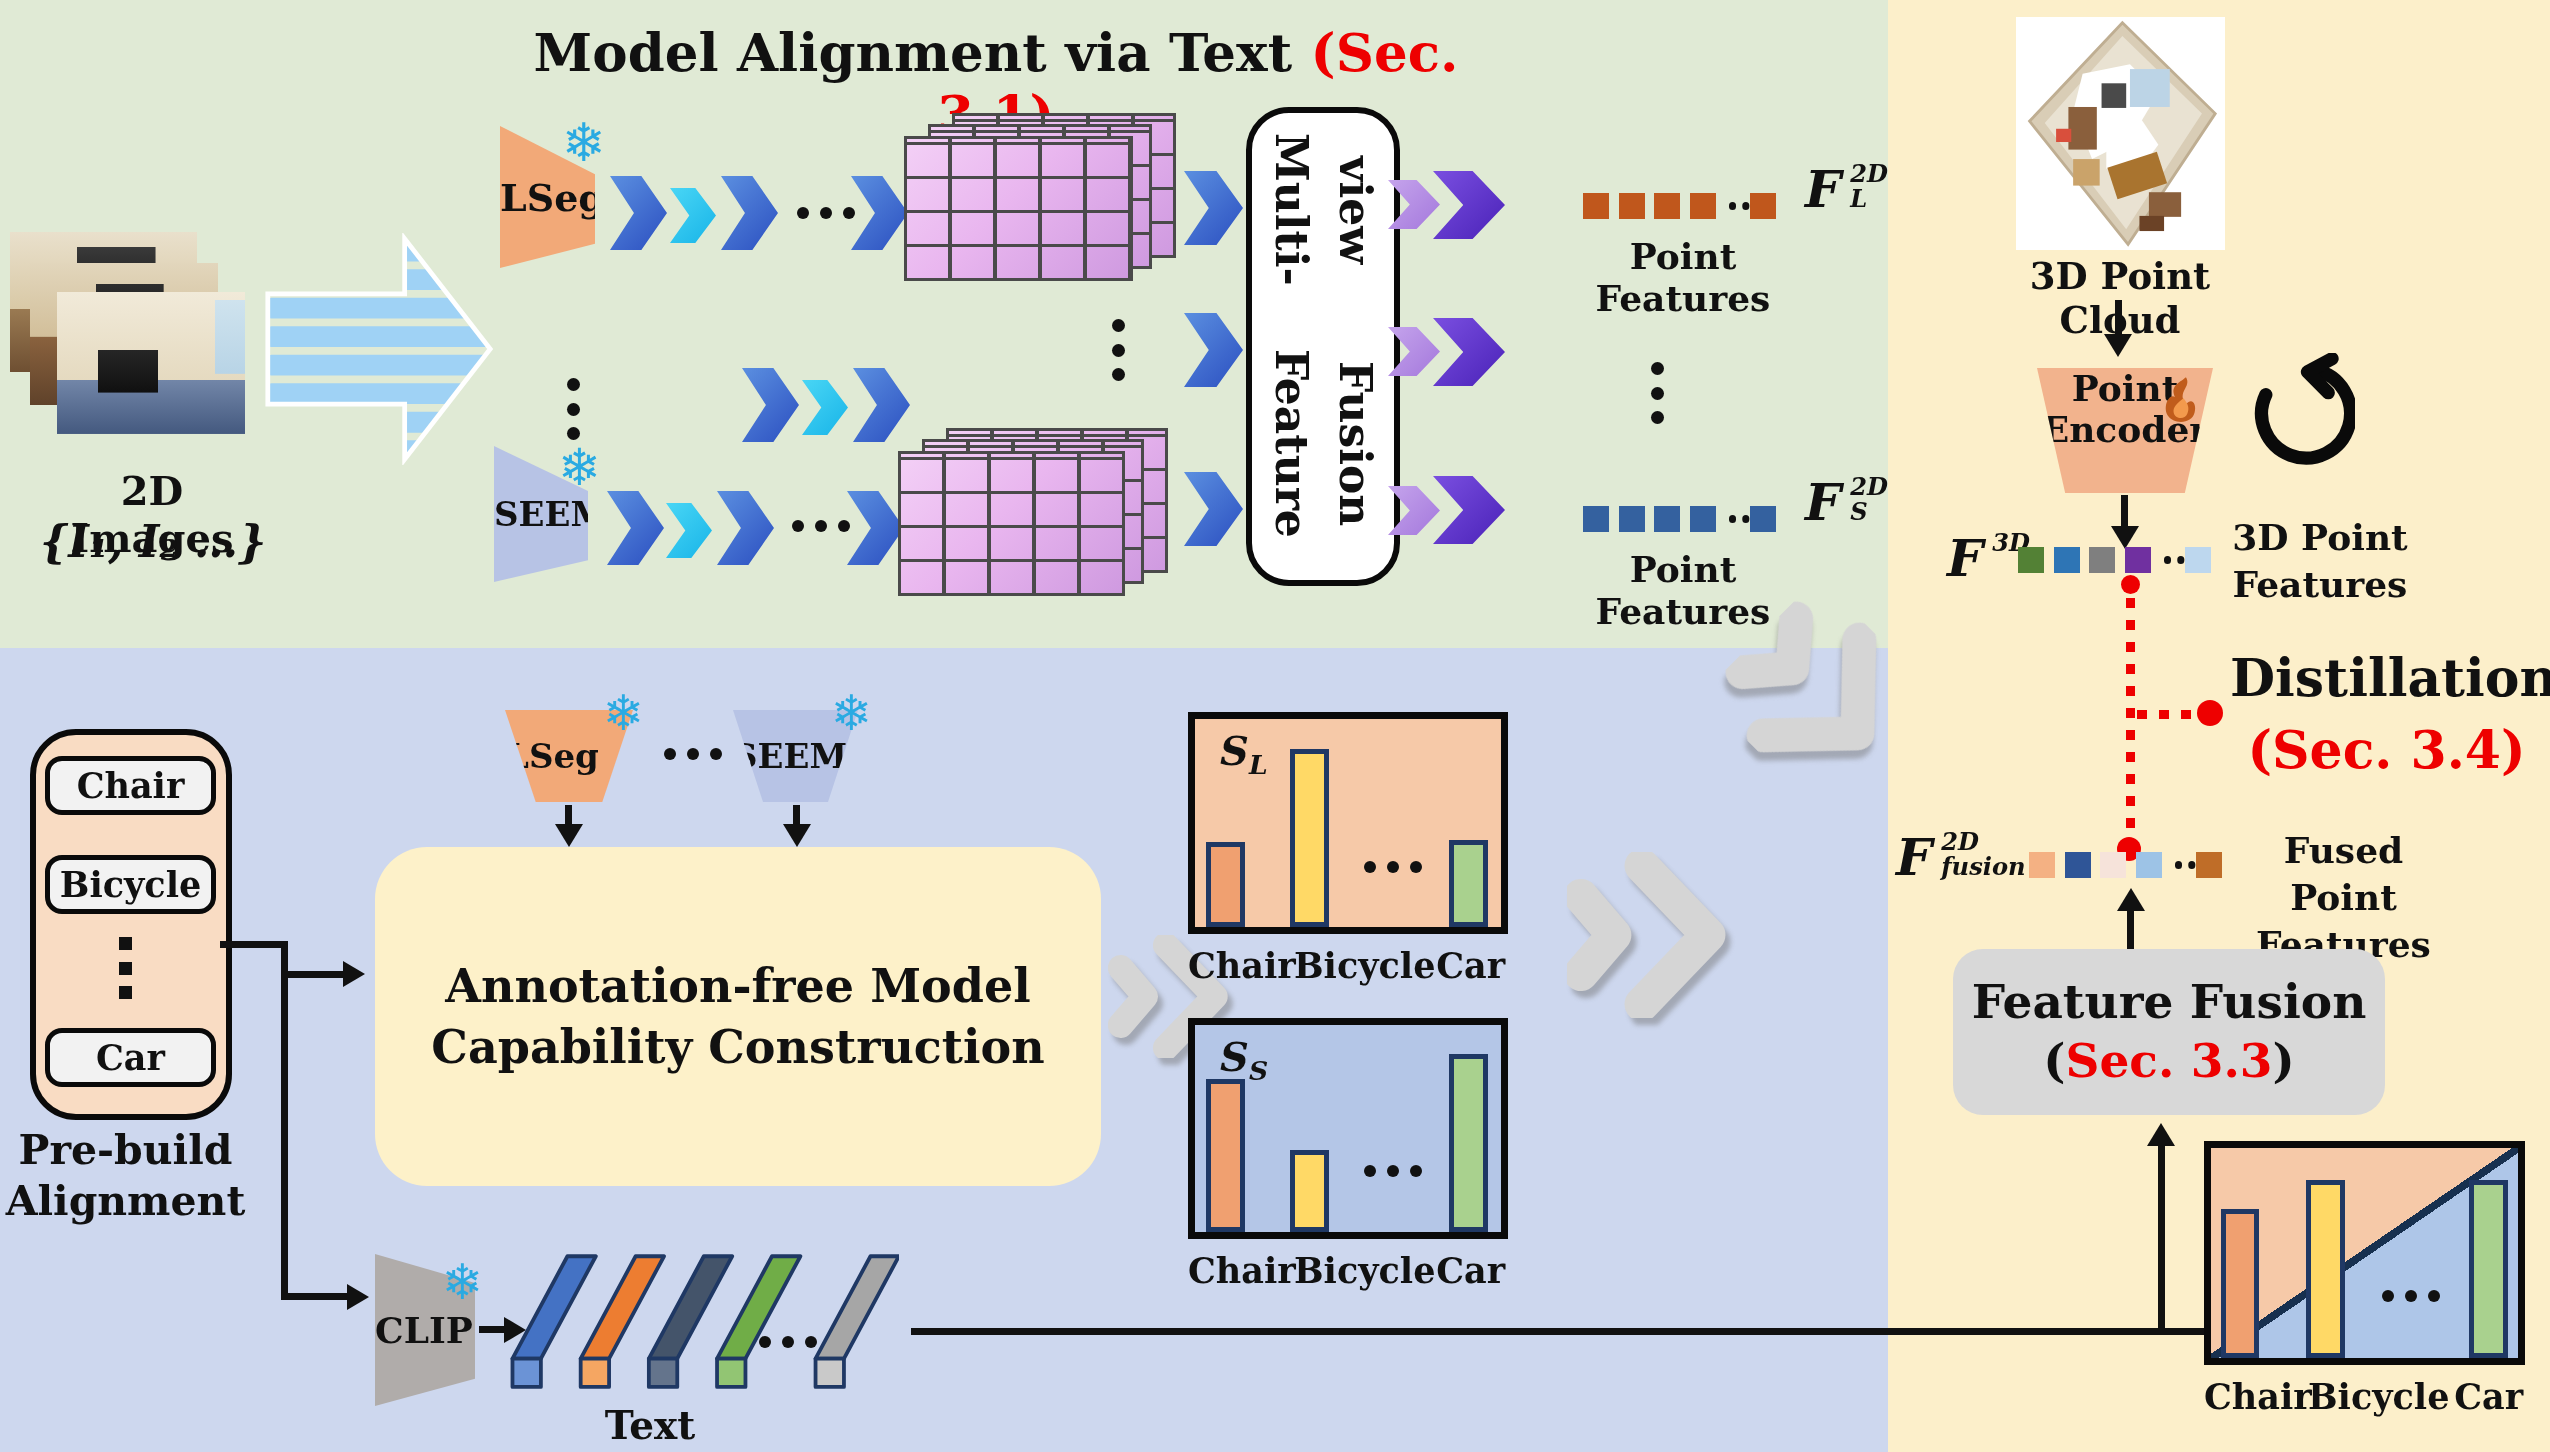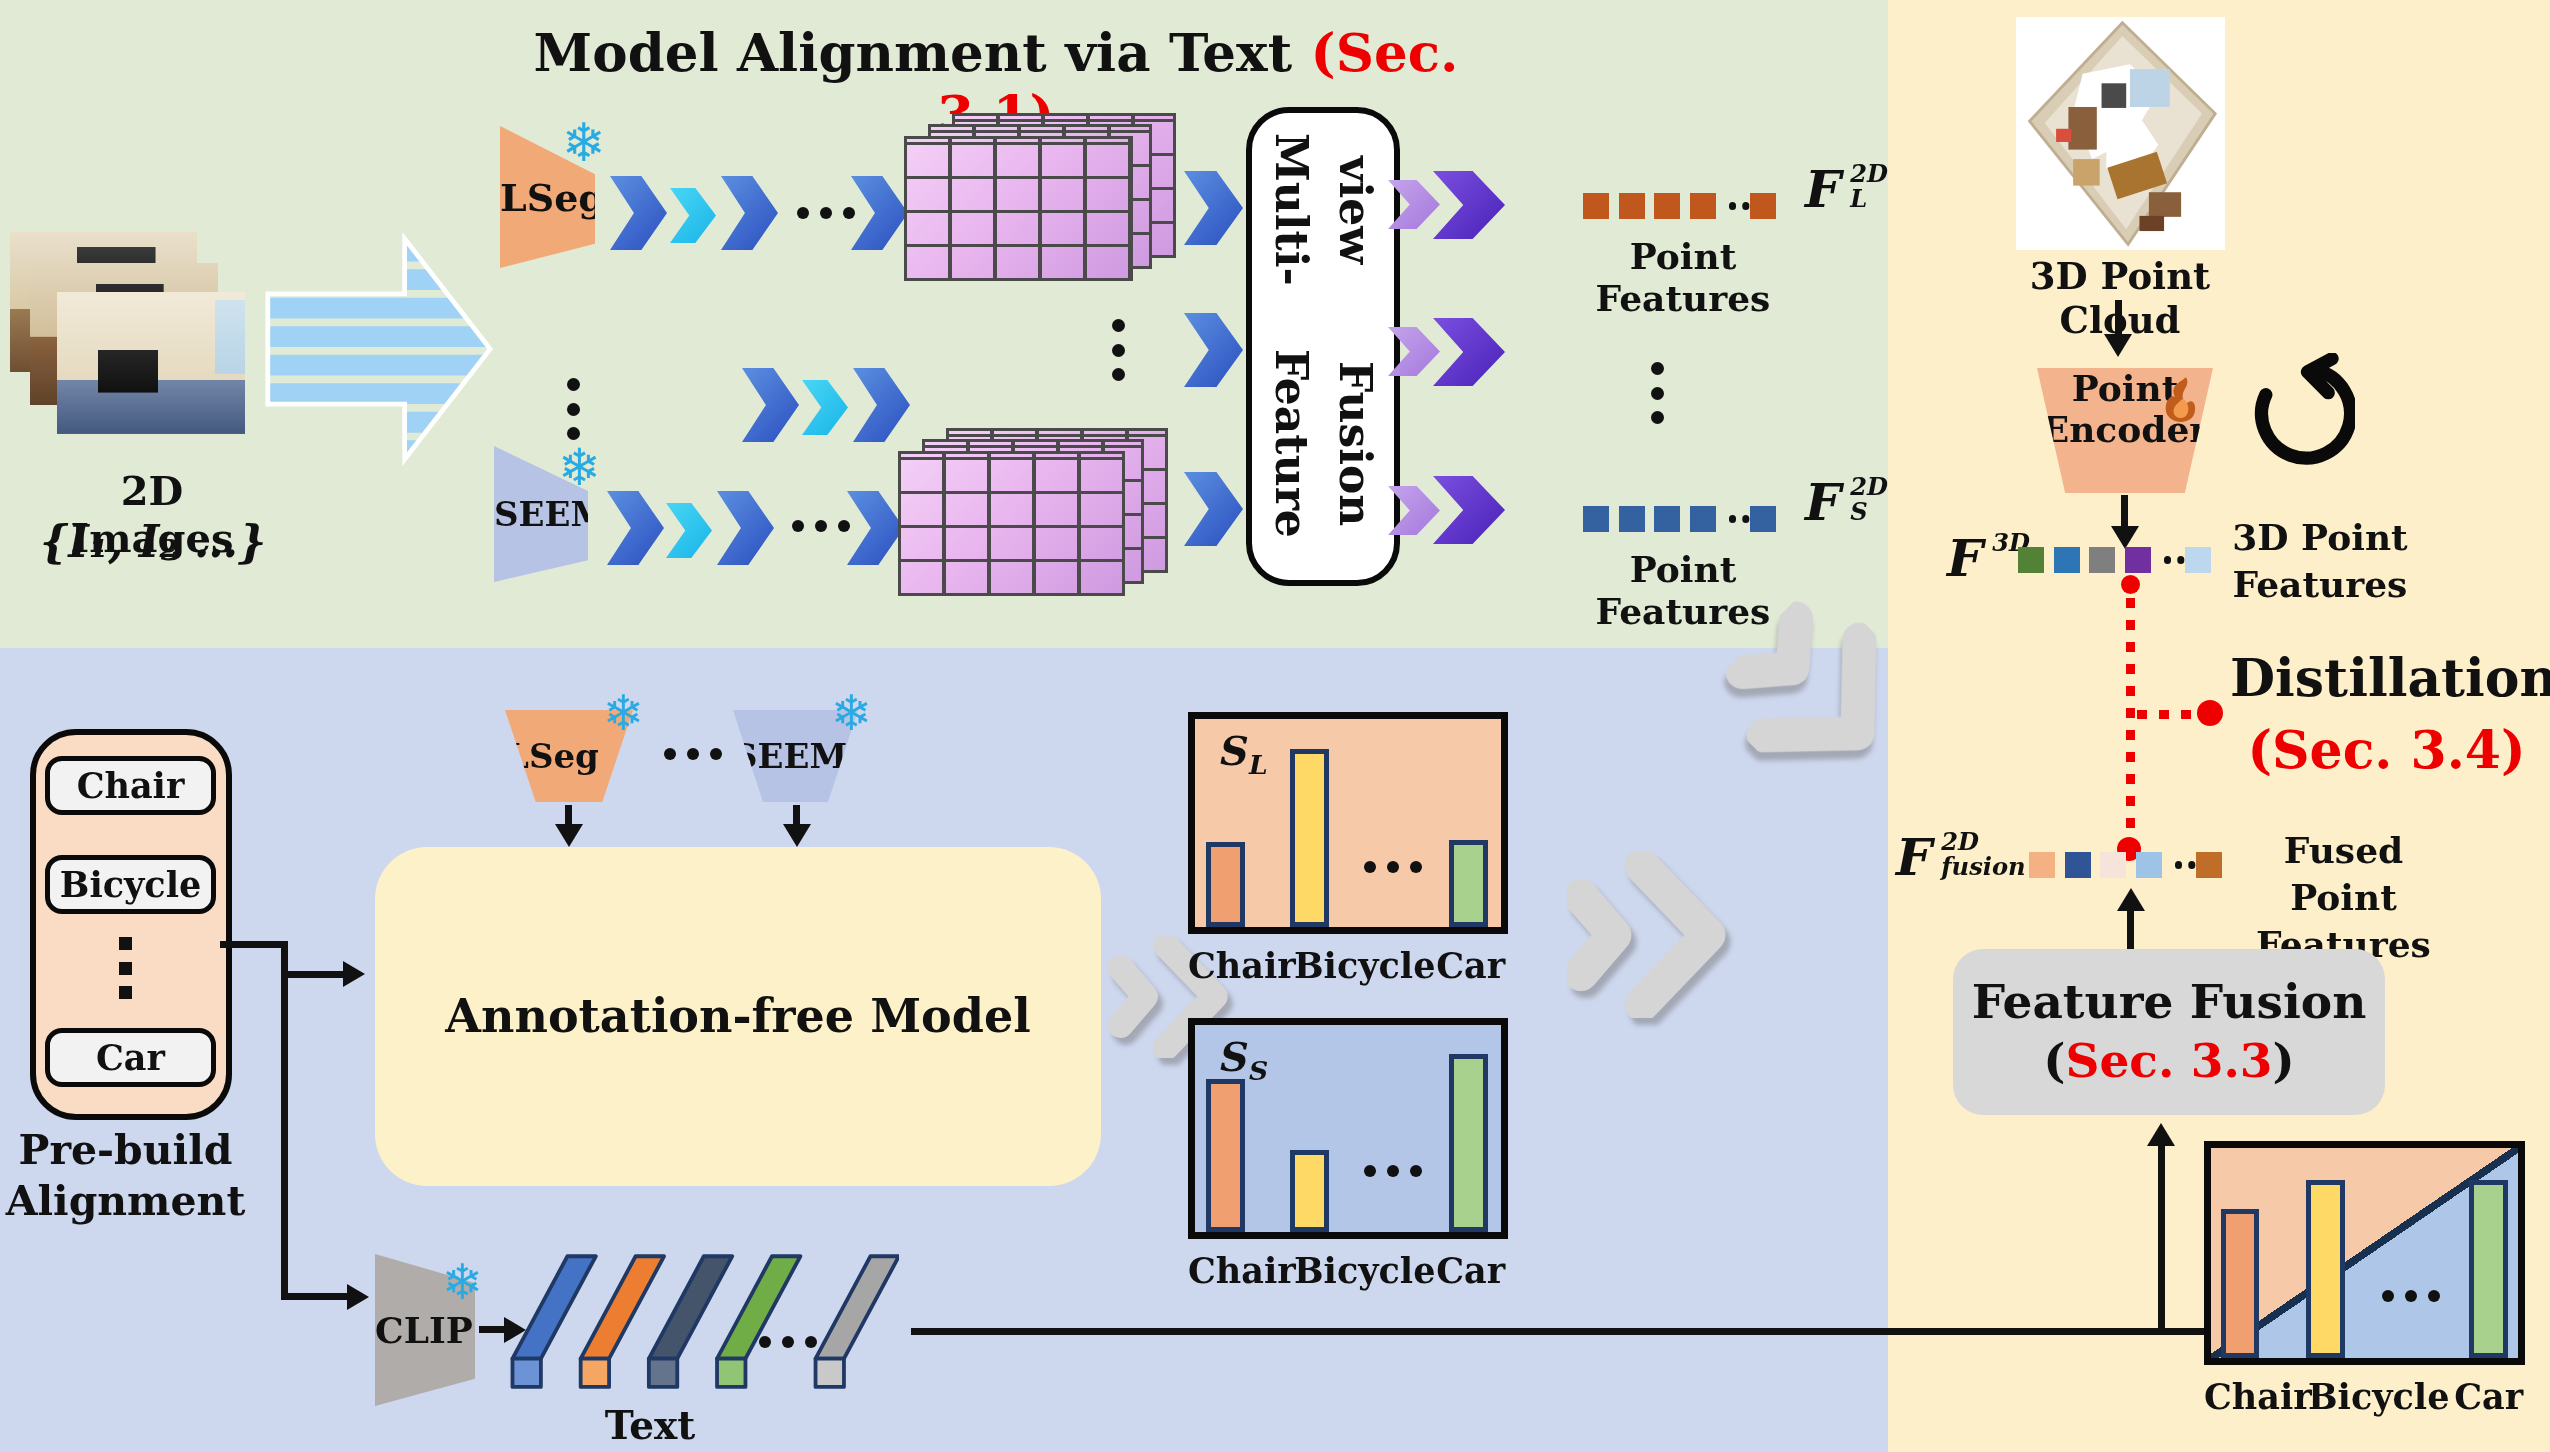--- a/index.html
+++ b/index.html
@@ -355,20 +355,21 @@
 </div>
 <div class="snow" style="left:831px;top:685px;font-size:49px;">❄</div>
 <div class="line-v" style="left:565px;top:805px;height:21px;"></div>
 <div class="tri-down" style="left:555px;top:824px;"></div>
 <div class="line-v" style="left:793px;top:805px;height:21px;"></div>
 <div class="tri-down" style="left:783px;top:824px;"></div>
 
 <div class="abs ctr" style="left:375px;top:847px;width:726px;height:339px;background:var(--annotation-yellow,#fdf1c9);border-radius:52px;
             display:flex;flex-direction:column;justify-content:center;line-height:1.32;">
   <div style="font-size:46px;font-weight:bold;">Annotation-free Model</div>
+  <div style="font-size:46px;font-weight:bold;">Capability Construction</div>
 </div>
 
 <svg class="abs grayarrow" style="left:1108px;top:935px;" width="138" height="123" viewBox="0 0 130 120">
   <path d="M10 32 L34 60 L10 88" fill="none" stroke="#d5d5d5" stroke-width="25" stroke-linecap="round" stroke-linejoin="round"></path>
   <path d="M54 10 L102 60 L54 110" fill="none" stroke="#d5d5d5" stroke-width="25" stroke-linecap="round" stroke-linejoin="round"></path>
 </svg>
 <svg class="abs grayarrow" style="left:1567px;top:852px;" width="180" height="166" viewBox="0 0 130 120">
   <path d="M10 32 L34 60 L10 88" fill="none" stroke="#d5d5d5" stroke-width="25" stroke-linecap="round" stroke-linejoin="round"></path>
   <path d="M54 10 L102 60 L54 110" fill="none" stroke="#d5d5d5" stroke-width="25" stroke-linecap="round" stroke-linejoin="round"></path>
 </svg>

